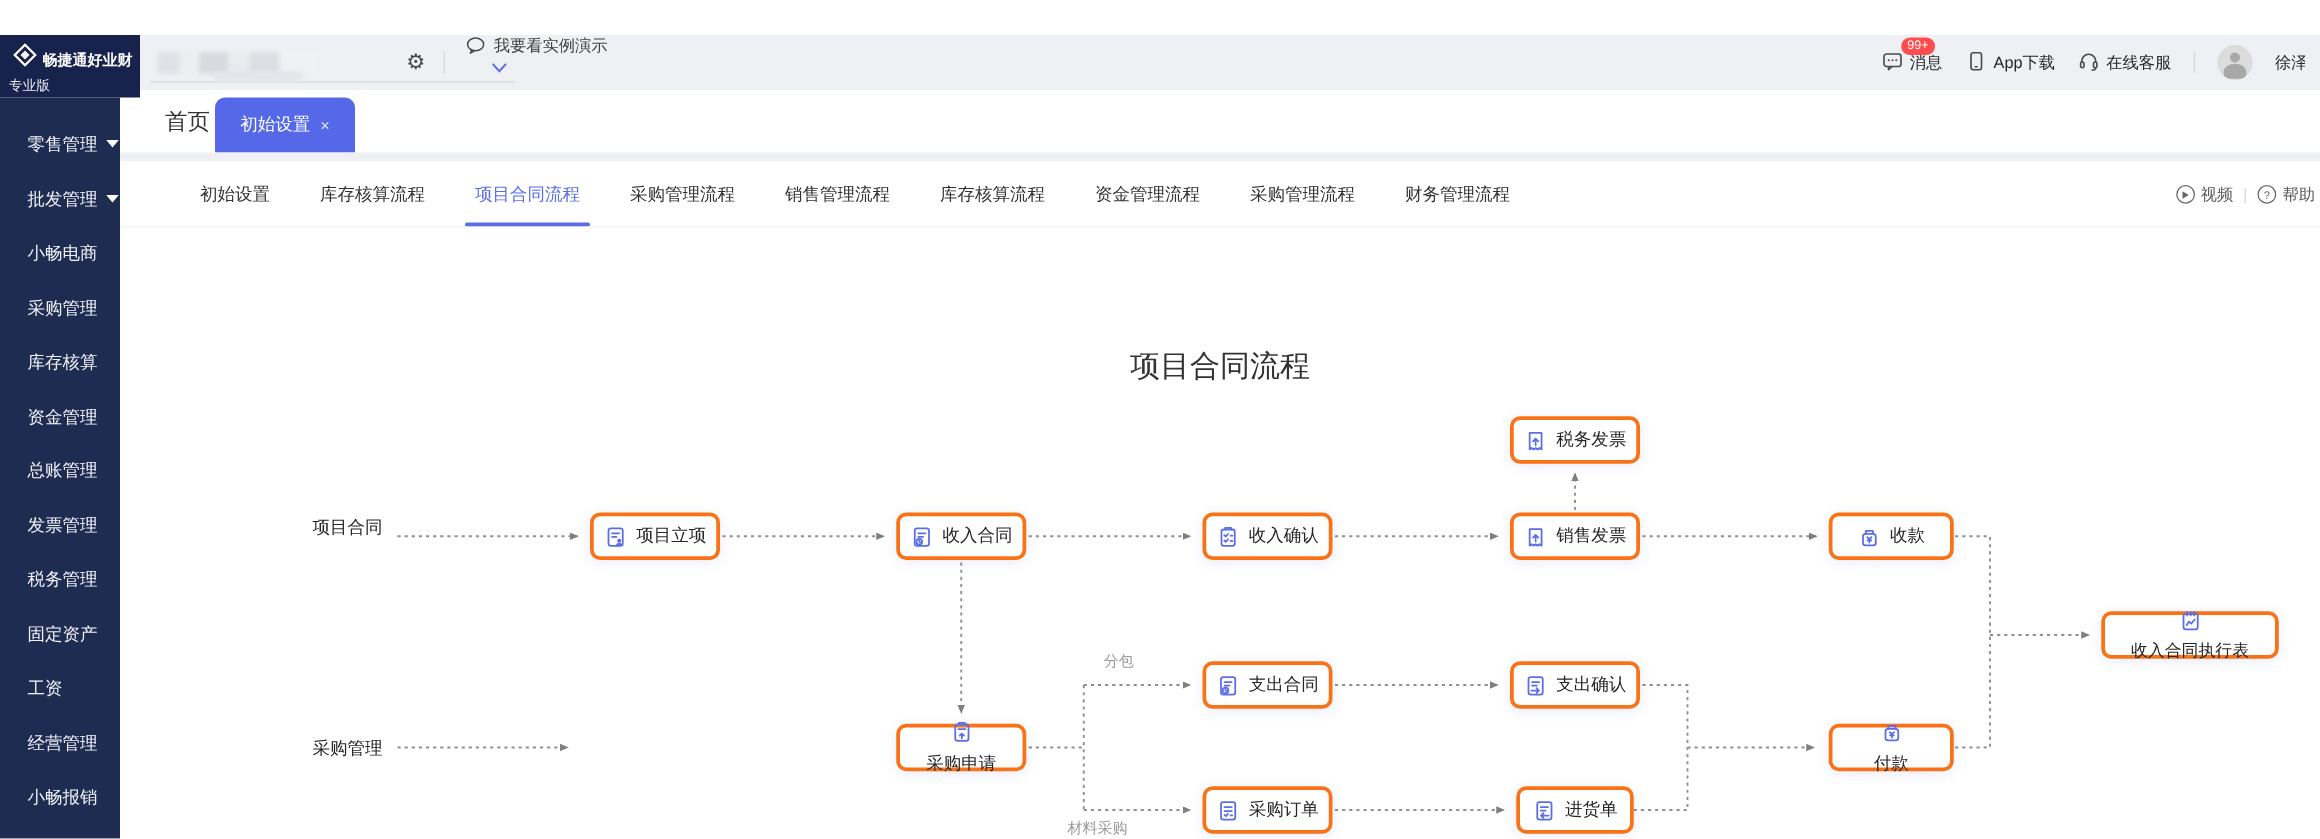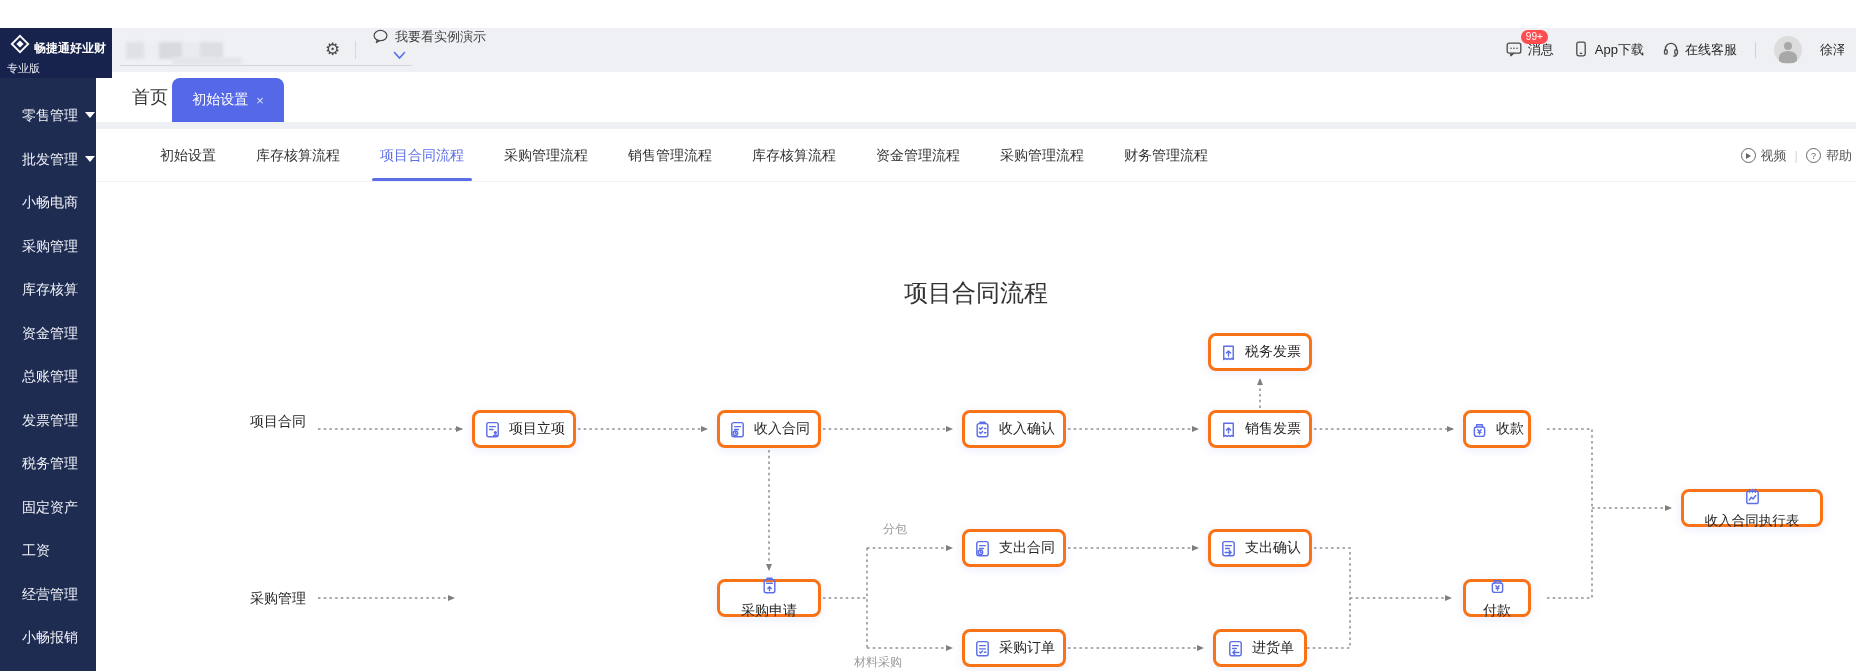--- a/index.html
+++ b/index.html
@@ -59,21 +59,21 @@
   .nav-right .grp { display:flex; align-items:center; gap:5px; cursor:pointer; }
   .nav-vdiv { color:#d9d9d9; }
 
   
   .flow-title { position:absolute; left:0; right:0; top:148px; text-align:center; font-size:24px; color:#333; }
   .edges { position:absolute; left:0; top:0; pointer-events:none; }
   .node { position:absolute; height:38px; width:104px; background:#fff; border:3px solid #f97316; border-radius:8px;
     box-shadow:0 2px 10px rgba(90,105,230,0.13); display:flex; align-items:center; justify-content:center; gap:7px;
     font-size:14px; color:#262626; cursor:pointer; white-space:nowrap; }
   .node svg { flex:none; }
-  .w84 { width:68px; } .w94 { width:94px; } .w142 { width:142px; font-size:13.5px; gap:6px; }
+  .w84 { width:100px; } .w94 { width:94px; } .w142 { width:142px; font-size:13.5px; gap:6px; }
   .lane-label { position:absolute; width:70px; height:38px; line-height:38px; font-size:14px; color:#262626; }
   .branch-label { position:absolute; font-size:12px; color:#9a9a9a; }
 </style>
 </head>
 <body>
 
 <div id="app">
   <div class="top-strip"></div>
 
   <div class="topbar">

